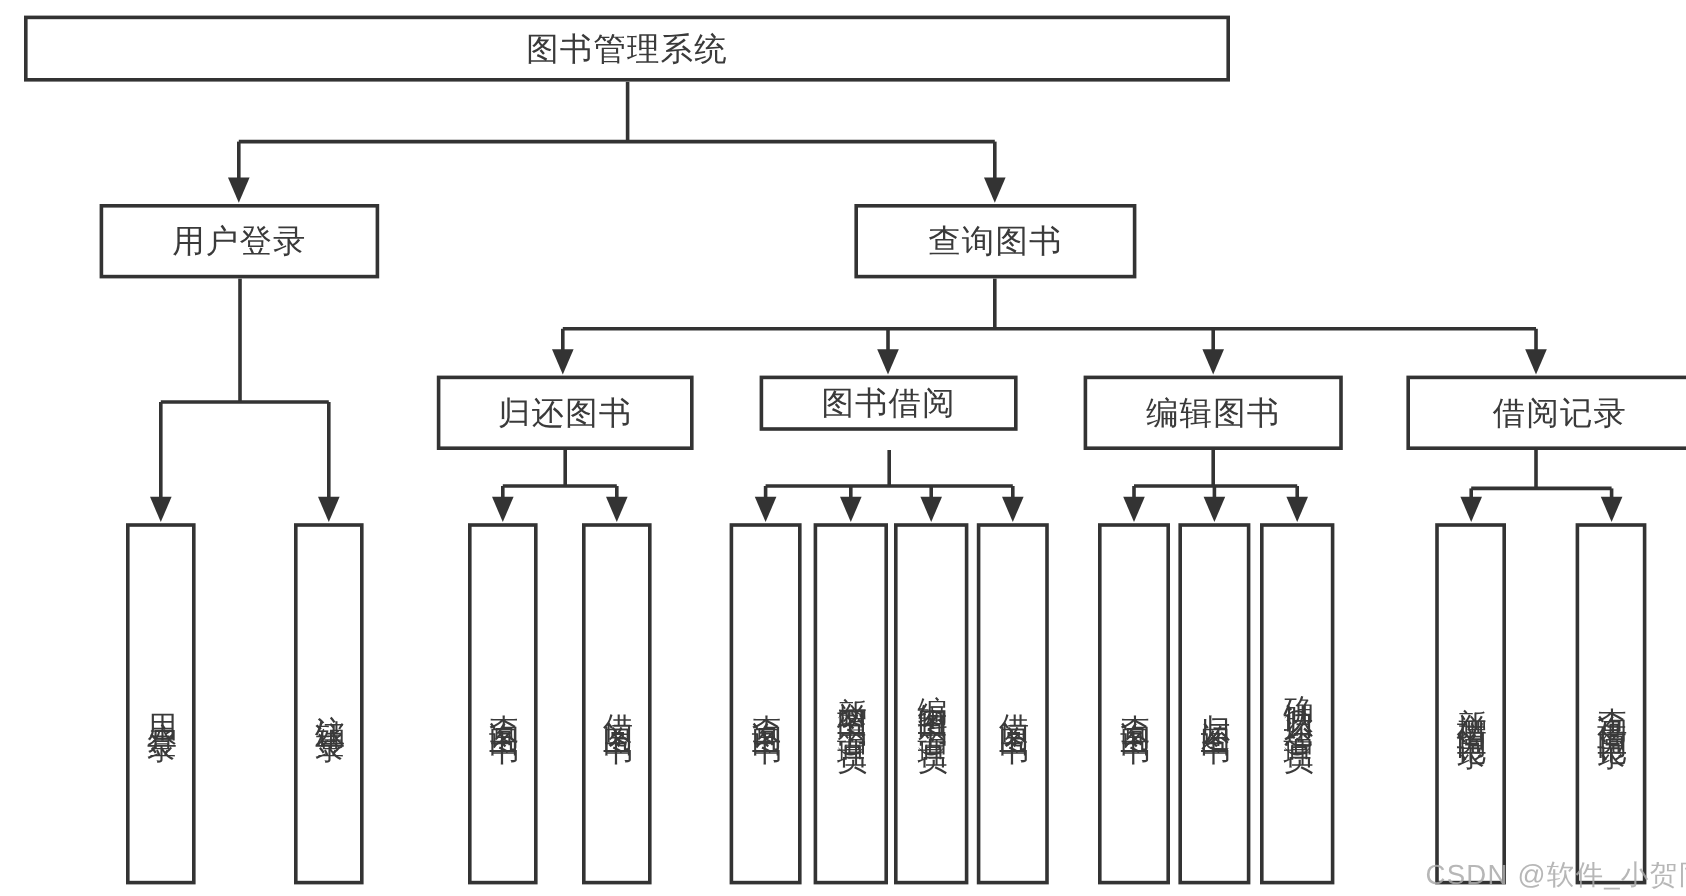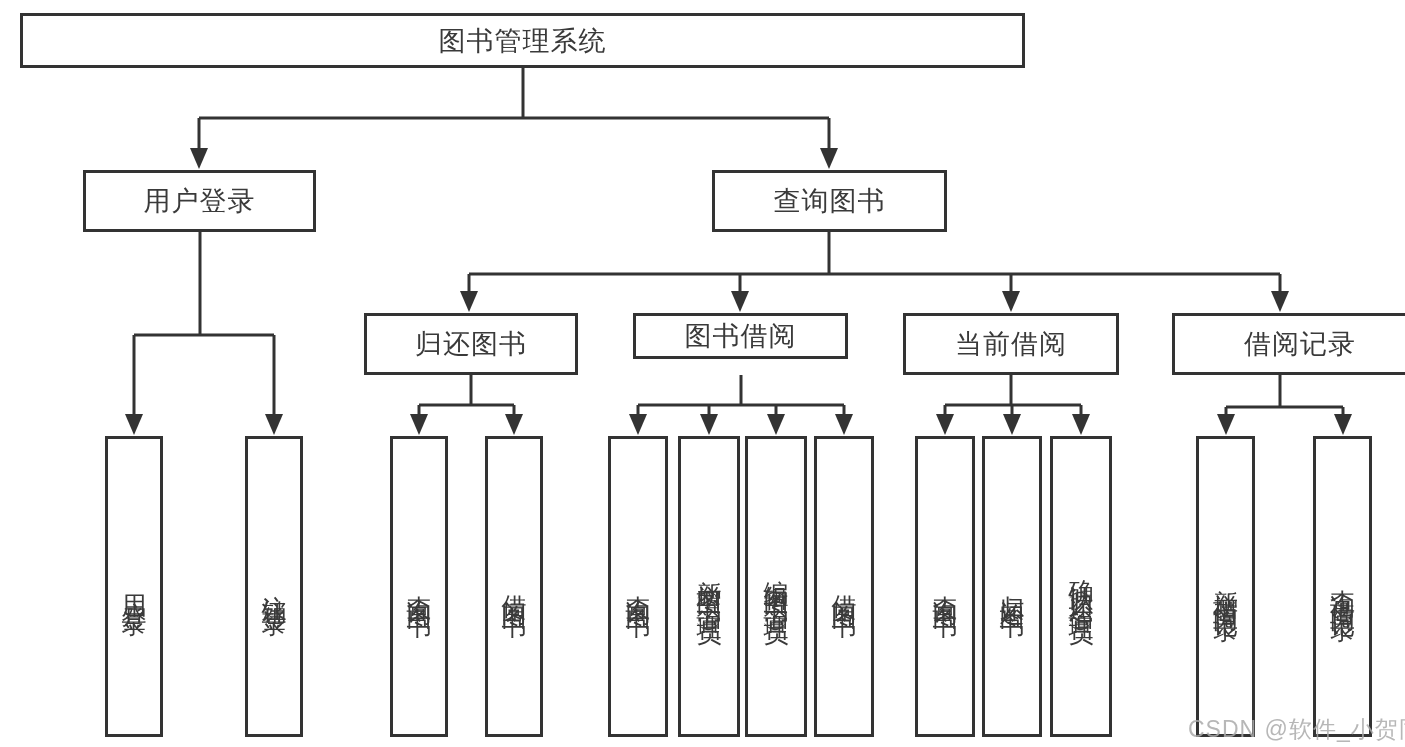--- a/index.html
+++ b/index.html
@@ -115,21 +115,21 @@
     </g>
   </svg>
 
   <div class="box hbox" style="left:20px;top:13px;width:1005px;height:55px">图书管理系统</div>
 
   <div class="box hbox" style="left:83px;top:170px;width:233px;height:62px">用户登录</div>
   <div class="box hbox" style="left:712px;top:170px;width:235px;height:62px">查询图书</div>
 
   <div class="box hbox" style="left:364px;top:313px;width:214px;height:62px">归还图书</div>
   <div class="box hbox" style="left:633px;top:313px;width:215px;height:46px">图书借阅</div>
-  <div class="box hbox" style="left:903px;top:313px;width:216px;height:62px">当前借阅</div>
+  <div class="box hbox" style="left:903px;top:313px;width:216px;height:62px">编辑图书</div>
   <div class="box hbox" style="left:1172px;top:313px;width:256px;height:62px">借阅记录</div>
 
   <div class="box vbox" style="left:105px;top:436px;width:58px;height:301px">用户登录</div>
   <div class="box vbox" style="left:245px;top:436px;width:58px;height:301px">注销登录</div>
 
   <div class="box vbox" style="left:390px;top:436px;width:58px;height:301px">查询图书</div>
   <div class="box vbox" style="left:485px;top:436px;width:58px;height:301px">借阅图书</div>
 
   <div class="box vbox" style="left:608px;top:436px;width:60px;height:301px">查询图书</div>
   <div class="box vbox" style="left:678px;top:436px;width:62px;height:301px">新增图书（管理员）</div>

